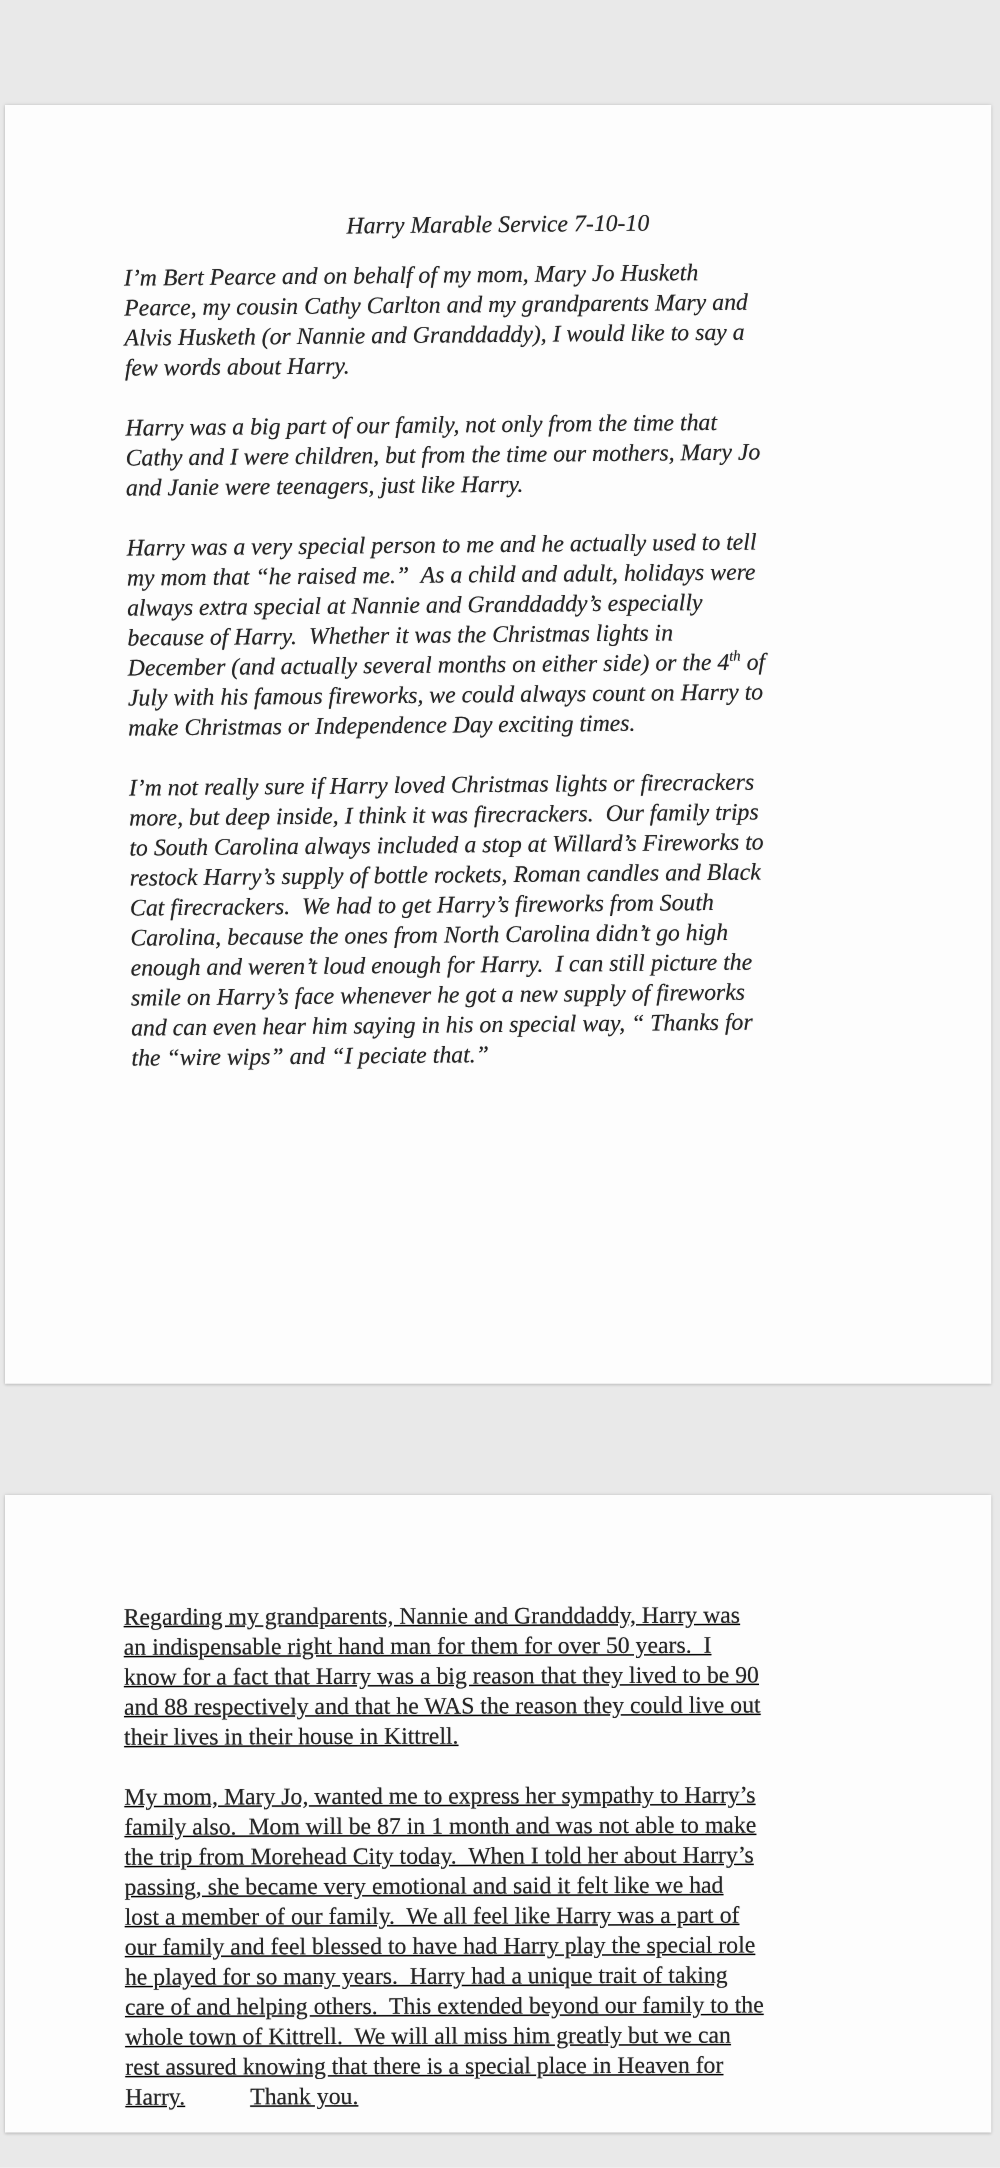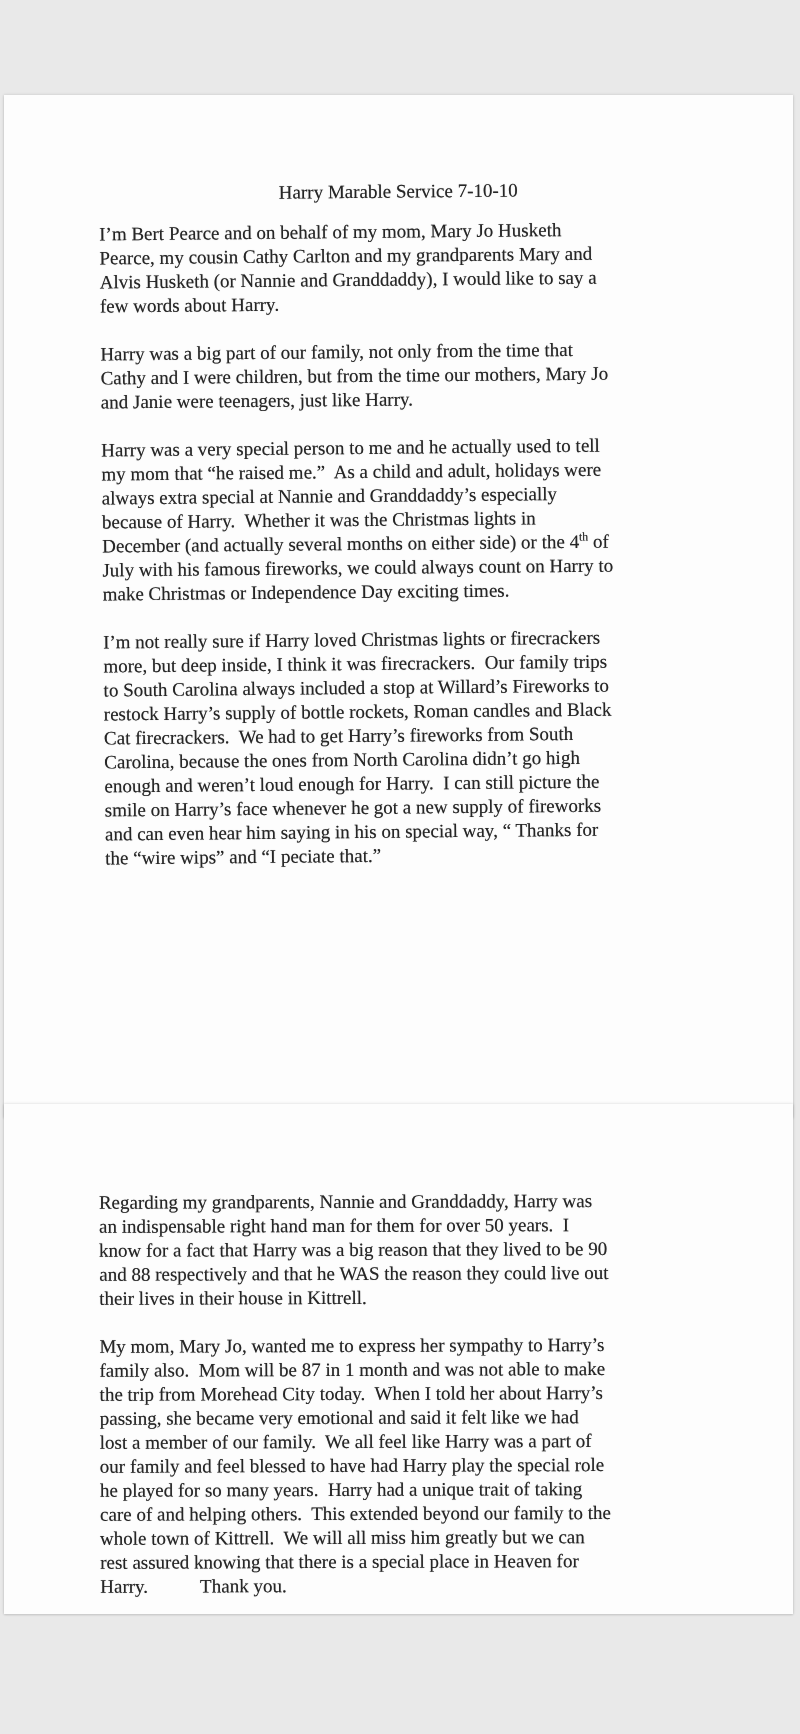--- a/index.html
+++ b/index.html
@@ -19,22 +19,22 @@
     inset: 0;
     background: #e9e9e9;
   }
   .page {
     position: absolute;
     left: 4px;
     width: 789px;
     background: #fdfdfd;
     box-shadow: 0 0 3px rgba(0,0,0,0.15), 0 1px 2px rgba(0,0,0,0.10);
   }
-  .page-1 { top: 95px;  height: 1023px; }
-  .page-2 { top: 1104px; height: 510px; }
+  .page-1 { top: 84px;  height: 1023px; font-style: italic; }
+  .page-2 { top: 1196px; height: 510px; text-decoration: underline; }
   .page-text {
     padding: 0 95px;
     color: #262626;
     font-size: 19px;
     line-height: 24px;
     text-shadow: 0 0 0.7px rgba(34,34,34,0.55);
   }
   .page-1 .page-text {
     padding-top: 88px;
     transform: rotate(-0.55deg);

